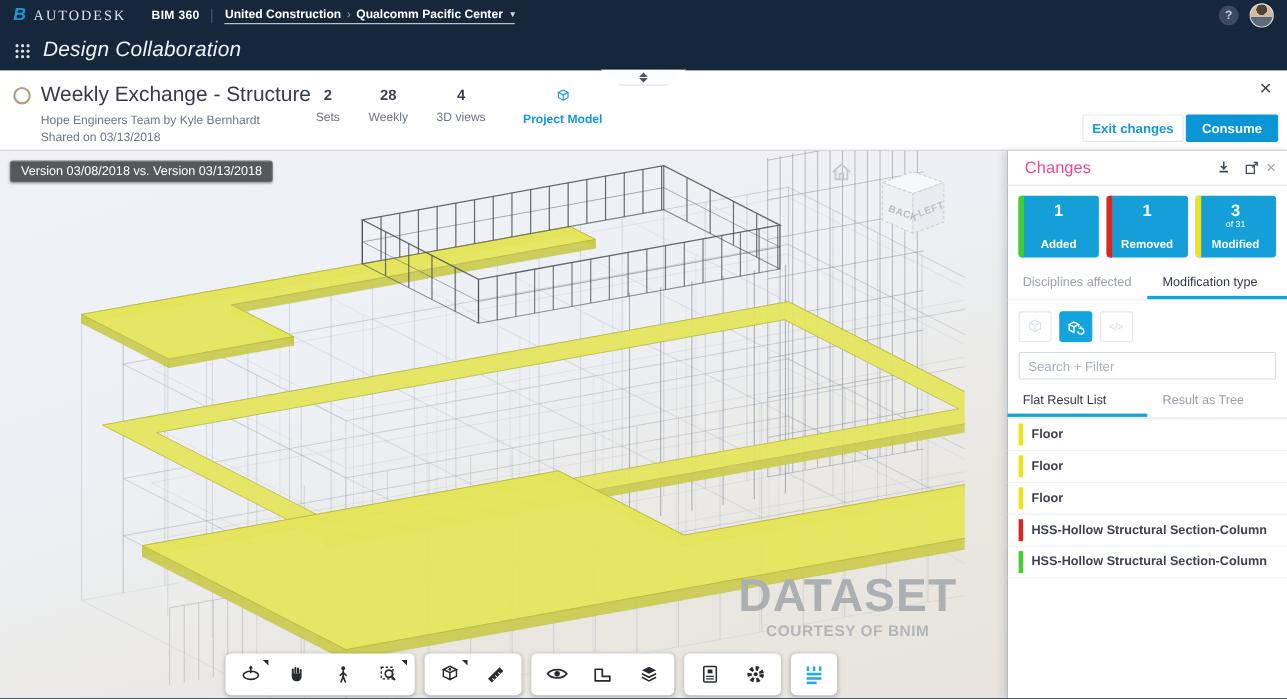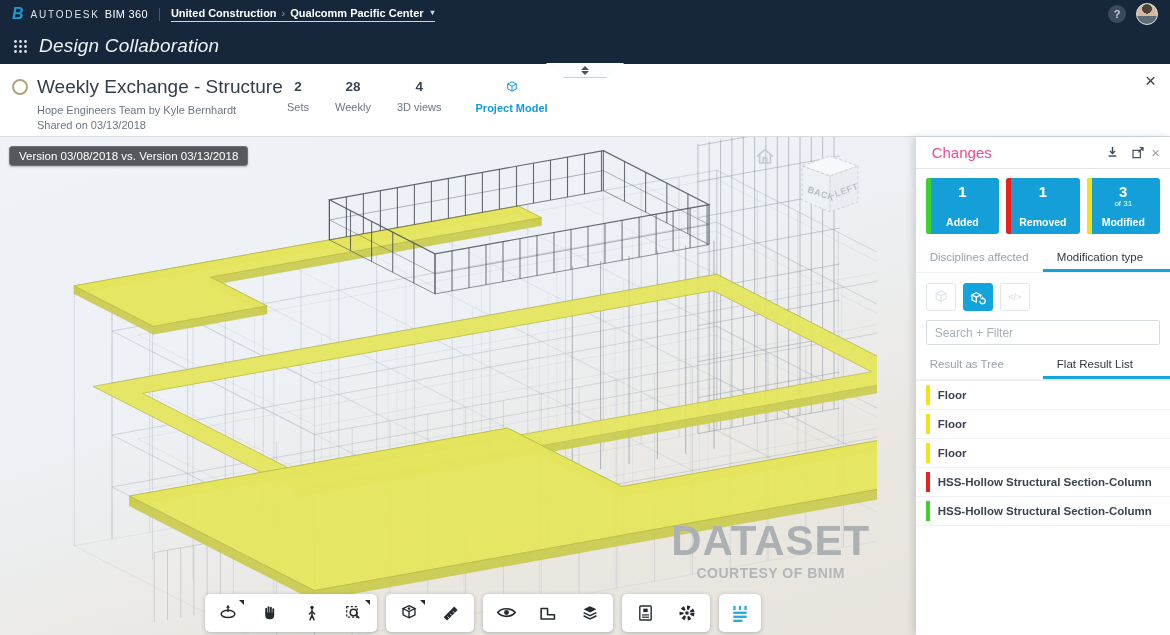--- a/index.html
+++ b/index.html
@@ -1,22 +1,22 @@
 <!DOCTYPE html>
 <html><head>
 <meta charset="utf-8">
 <style>
   *{box-sizing:border-box;margin:0;padding:0;}
   html,body{width:1170px;height:635px;overflow:hidden;font-family:"Liberation Sans",sans-serif;background:#16263b;}
 
   
   .bar1{height:28px;background:#16263b;display:flex;align-items:center;padding:0 12px;}
   .logo-b{font-weight:bold;font-style:italic;color:#1b9ad2;font-size:16px;line-height:1;}
-  .brand{font-size:10px;letter-spacing:1.8px;color:#dfe4e9;margin-left:7px;}
-  .product{font-size:11px;font-weight:normal;color:#fff;margin-left:5px;letter-spacing:.3px;}
+  .brand{font-size:13px;letter-spacing:1.8px;color:#dfe4e9;margin-left:7px;font-family:Liberation Serif, serif;}
+  .product{font-size:11px;font-weight:bold;color:#fff;margin-left:23px;letter-spacing:.3px;}
   .tb-sep{width:1px;height:13px;background:#4a5a70;margin:0 11px;}
   .crumbs{display:flex;align-items:center;gap:5px;font-size:11px;font-weight:bold;color:#fff;border-bottom:1px solid #cdd3da;padding-bottom:2px;cursor:pointer;}
   .crumb-sep{color:#8fa0b4;font-weight:normal;}
   .caret{font-size:8px;color:#cdd3da;margin-left:2px;}
   .tb-right{margin-left:auto;display:flex;align-items:center;gap:10px;}
   .help{width:18px;height:18px;border-radius:50%;background:#3b4a60;color:#c6cdd6;font-size:11px;font-weight:bold;display:flex;align-items:center;justify-content:center;}
   .avatar{width:22px;height:22px;border-radius:50%;border:1px solid #dfe3e8;
     background:radial-gradient(circle at 50% 24%,#4e4238 0 26%,rgba(0,0,0,0) 27%),
                linear-gradient(180deg,#d5bb9d 0 58%,#5d6a78 58%);}
   .bar2{height:36px;background:#16263b;display:flex;align-items:center;padding:0 13px;font-style:italic;}
@@ -161,20 +161,24 @@
       <svg width="16" height="17" viewBox="0 0 24 24">
         <g fill="none" stroke="#1398dc" stroke-width="1.5">
           <path d="M12 3.5 L18.5 6.8 L12 10 L5.5 6.8 Z"></path>
           <path d="M5.5 6.8 V14 L12 17.3 V10 M18.5 6.8 V14 L12 17.3"></path>
         </g>
       </svg>
       <div class="l">Project Model</div>
     </div>
   </div>
   <span class="sh-close">×</span>
+  <div class="sh-buttons">
+    <div class="btn exit">Exit changes</div>
+    <div class="btn consume">Consume</div>
+  </div>
 </div>
 
 <div class="main">
 
   <div class="viewport">
     <svg id="model-svg" width="877" height="498" viewBox="0 0 877 498">
         <path d="M74.2 408.8L716.8 293.2L919.2 396.7L276.6 512.3Z" fill="none" stroke="#b9bfc8" stroke-width="0.8" opacity="0.3"></path>
         <path d="M112.0 350.0L716.8 241.2L919.2 344.7L314.4 453.5Z" fill="none" stroke="#aab1bb" stroke-width="0.9" opacity="0.5"></path>
         <path d="M137.6 353.9L715.9 249.9L893.6 340.8L315.3 444.8Z" fill="none" stroke="#b4bac2" stroke-width="0.7" opacity="0.3"></path>
         <path d="M187.6 336.4L390.0 439.9" stroke="#b7bdc5" stroke-width="0.6" opacity="0.28" fill="none"></path>
@@ -622,22 +626,22 @@
       <div class="fbtn">
         <span>&lt;/&gt;</span>
       </div>
     </div>
 
     <div class="search">
       <input type="text" placeholder="Search + Filter" style="">
     </div>
 
     <div class="tabs rtabs">
+      <div class="tab active">Flat Result List</div>
       <div class="tab">Result as Tree</div>
-      <div class="tab active">Flat Result List</div>
     </div>
 
     <div class="rows">
       <div class="row">
         <span class="rstripe c-modified"></span>
         <span class="rlabel">Floor</span>
       </div>
       <div class="row">
         <span class="rstripe c-modified"></span>
         <span class="rlabel">Floor</span>

